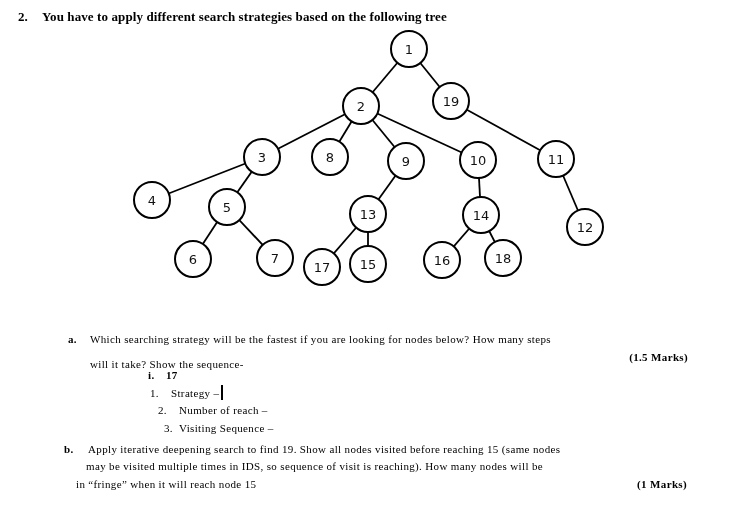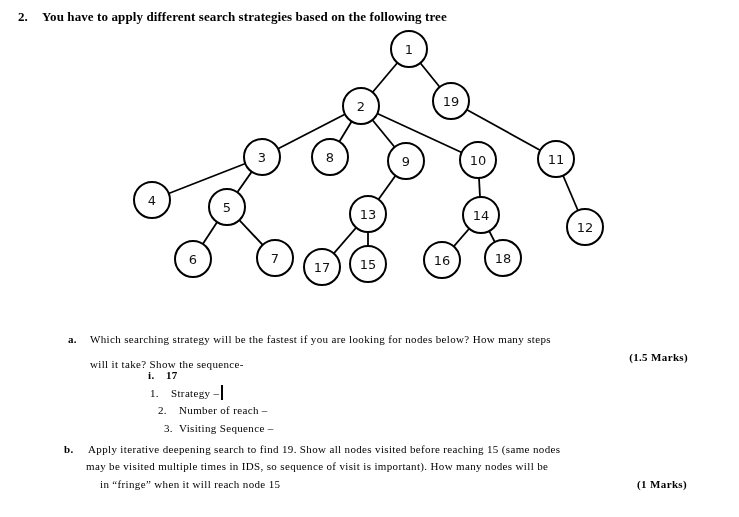--- a/index.html
+++ b/index.html
@@ -167,18 +167,18 @@
   <span class="lbl w21">2.</span><span>Number of reach –</span>
 </div>
 <div class="abs bodytext" style="left:158px; top:419.5px;text-align:center;">
   <span class="lbl w21">3.</span><span>Visiting Sequence –</span>
 </div>
 
 <div class="abs bodytext" style="left:64px; top:440.5px;">
   <span class="b lbl w24">b.</span><span>Apply iterative deepening search to find 19. Show all nodes visited before reaching 15 (same nodes</span>
 </div>
 <div class="abs bodytext" style="left:86px; top:458px;">
-  <span>may be visited multiple times in IDS, so sequence of visit is important). How many nodes will be</span>
+  <span>may be visited multiple times in IDS, so sequence of visit is reaching). How many nodes will be</span>
 </div>
-<div class="abs bodytext" style="left:100px; top:475.5px;text-align:right;">
+<div class="abs bodytext" style="left:76px; top:475.5px;text-align:right;">
   <span>in “fringe” when it will reach node 15</span>
 </div>
 <div class="abs bodytext marks" style="right:52px; top:475.5px;">(1 Marks)</div>
 
 </body></html>

